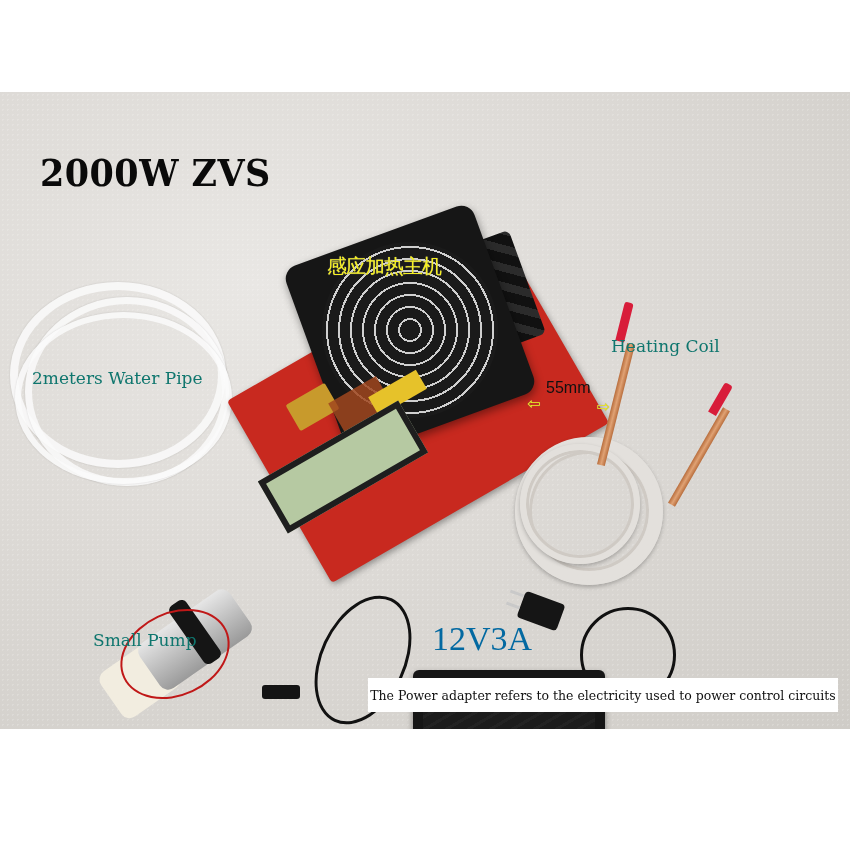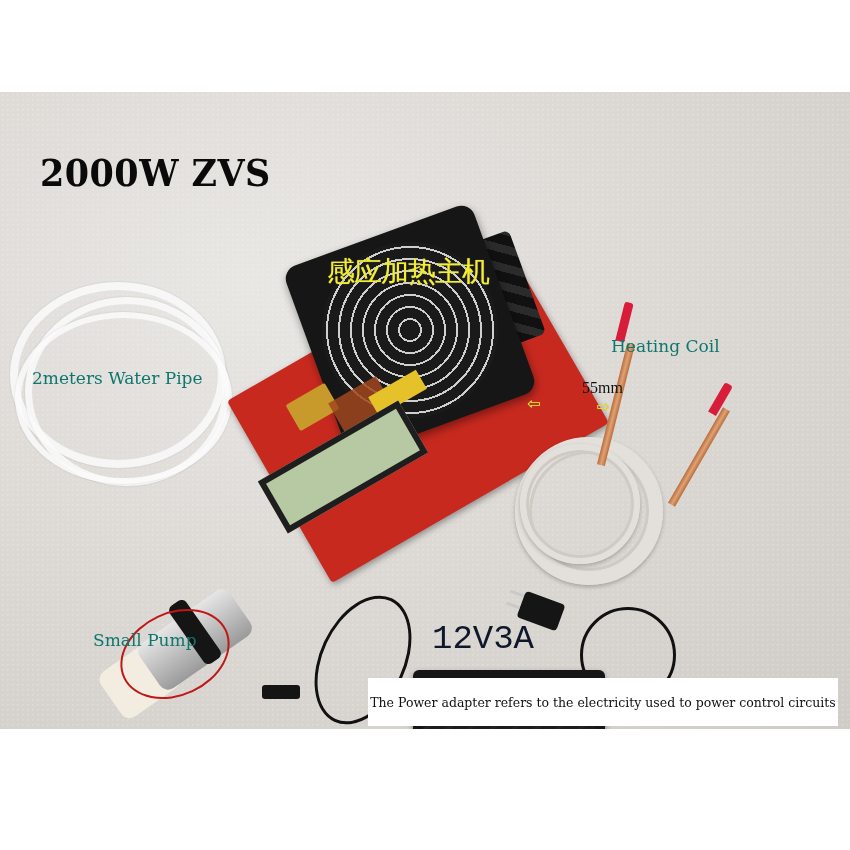--- a/index.html
+++ b/index.html
@@ -6,43 +6,43 @@
   body { width:850px; height:850px; position:relative; overflow:hidden; font-family:"DejaVu Serif", serif; }
   .photo { position:absolute; left:0; top:92px; width:850px; height:637px;
     background: radial-gradient(ellipse at 30% 30%, #e9e7e4 0%, #dddad6 45%, #cfccc7 100%); overflow:hidden; }
   .photo::after { content:""; position:absolute; inset:0;
     background-image: radial-gradient(rgba(255,255,255,0.35) 1px, transparent 1px);
     background-size: 5px 5px; opacity:0.5; pointer-events:none; }
   .abs { position:absolute; }
 
   .title { left:40px; top:150px; font-family:"DejaVu Serif", serif; font-weight:bold; font-size:38px; color:#0a0a0a; letter-spacing:0.5px; transform:scaleX(0.92); transform-origin:left; z-index:5; }
   .label { font-family:"DejaVu Serif", serif; font-size:17px; color:#0f766e; z-index:5; white-space:nowrap; }
-  .cn-label { left:327px; top:253px; font-family:"DejaVu Sans", sans-serif; font-size:28px; color:#f6f021; z-index:6; letter-spacing:-1px; text-shadow:0 0 1px #999; }
-  .v-label { left:432px; top:620px; font-family:Liberation Mono, monospace; font-size:34px; color:#0f172a; z-index:6; }
-  .caption { left:368px; top:678px; width:470px; height:48px; background:#ffffff; display:flex; align-items:center; justify-content:center; font-family:"DejaVu Serif", serif; font-size:12.5px; color:#111; z-index:6; white-space:nowrap; }
+  .cn-label { left:327px; top:253px; font-family:"DejaVu Sans", sans-serif; font-size:20px; color:#f6f021; z-index:6; letter-spacing:-1px; text-shadow:0 0 1px #999; }
+  .v-label { left:432px; top:620px; font-family:Liberation Serif, serif; font-size:34px; color:#0369a1; z-index:6; }
+  .caption { left:368px; top:678px; width:470px; height:34px; background:#ffffff; display:flex; align-items:center; justify-content:center; font-family:"DejaVu Serif", serif; font-size:12.5px; color:#111; z-index:6; white-space:nowrap; }
 
   
   .board { left:258px; top:215px; width:320px; height:210px; background:#c8291f; transform:rotate(-30deg); border-radius:4px; box-shadow:0 3px 6px rgba(0,0,0,.35); z-index:2; }
   .fan { left:310px; top:138px; width:200px; height:200px; background:#161616; transform:rotate(-20deg); border-radius:14px; z-index:3; box-shadow:0 4px 8px rgba(0,0,0,.4); }
   .fan-grill { position:absolute; inset:12px; border-radius:50%;
     background: repeating-radial-gradient(circle, #1a1a1a 0 10px, #cfcfcf 10px 12px); }
   .heatsink { left:440px; top:150px; width:90px; height:110px; background:repeating-linear-gradient(35deg,#111 0 10px,#2b2b2b 10px 18px); transform:rotate(-20deg); z-index:2; border-radius:6px; }
   .lcd { left:262px; top:345px; width:150px; height:48px; background:#b6c9a2; border:6px solid #1e1e1e; transform:rotate(-30deg) translate(0,0); z-index:4; }
   .relay { left:290px; top:300px; width:45px; height:30px; background:#c89a2c; transform:rotate(-30deg); z-index:4; border-radius:2px; }
   .relay2 { left:335px; top:295px; width:55px; height:42px; background:rgba(160,70,30,.85); transform:rotate(-30deg); z-index:4; }
   .cap { left:370px; top:290px; width:55px; height:22px; background:#e6c22a; transform:rotate(-30deg); z-index:4; }
 
   
   .coil { left:515px; top:345px; width:120px; height:120px; border-radius:50%; border:14px solid #e3e0dc; box-shadow:inset 0 0 0 3px #cfcac4, 0 2px 4px rgba(0,0,0,.25); z-index:2; }
   .coil-tube1 { left:612px; top:250px; width:8px; height:125px; background:linear-gradient(90deg,#b86d3c,#e0a274,#b86d3c); transform:rotate(14deg); z-index:3; }
   .coil-tube2 { left:695px; top:310px; width:8px; height:110px; background:linear-gradient(90deg,#b86d3c,#e0a274,#b86d3c); transform:rotate(30deg); z-index:3; }
   .tip1 { left:620px; top:210px; width:9px; height:40px; background:#d81d3a; transform:rotate(14deg); z-index:3; border-radius:3px 3px 0 0; }
   .tip2 { left:716px; top:290px; width:9px; height:34px; background:#d81d3a; transform:rotate(30deg); z-index:3; border-radius:3px 3px 0 0; }
   .arrow { font-family:"DejaVu Sans", sans-serif; font-size:16px; color:#f4ee1c; z-index:6; text-shadow:0 0 1px #777; }
-  .dim-label { left:546px; top:379px; font-family:Liberation Serif, serif; font-size:16px; color:#111; z-index:6;margin-left:36px; }
+  .dim-label { left:546px; top:379px; font-family:Liberation Sans, sans-serif; font-size:16px; color:#111; z-index:6; }
 
   
   .pipe { border-radius:50%; border:8px solid rgba(250,250,250,.85); box-shadow:0 0 2px rgba(0,0,0,.15); z-index:2; }
 
   
   .pump-body { left:140px; top:520px; width:110px; height:55px; background:linear-gradient(#e6e6e6,#9a9a9a); transform:rotate(-35deg); border-radius:10px; z-index:2; }
   .pump-head { left:105px; top:560px; width:70px; height:55px; background:#f2ede0; transform:rotate(-35deg); border-radius:10px; z-index:2; }
   .pump-ring { left:185px; top:505px; width:20px; height:70px; background:#151515; transform:rotate(-35deg); border-radius:6px; z-index:3; }
   .wire { border:2px solid #c01818; border-radius:50%; z-index:4; }
 

